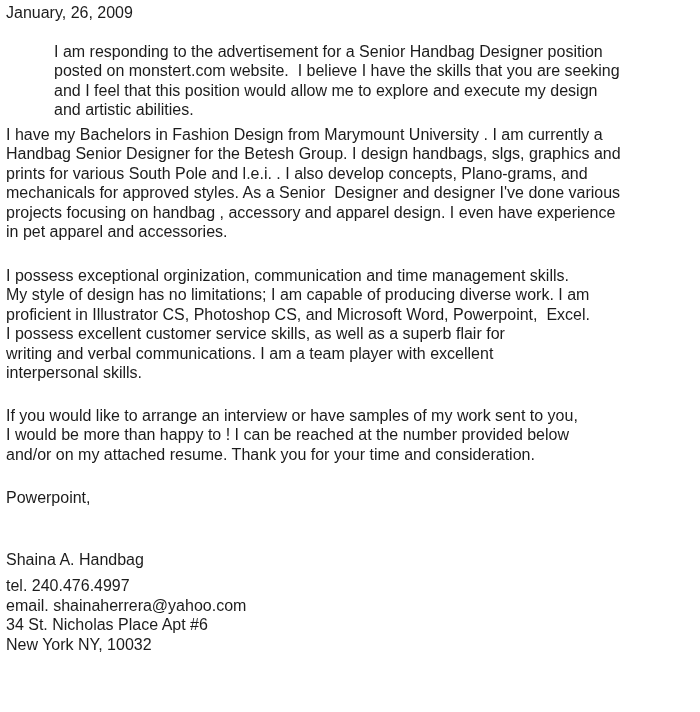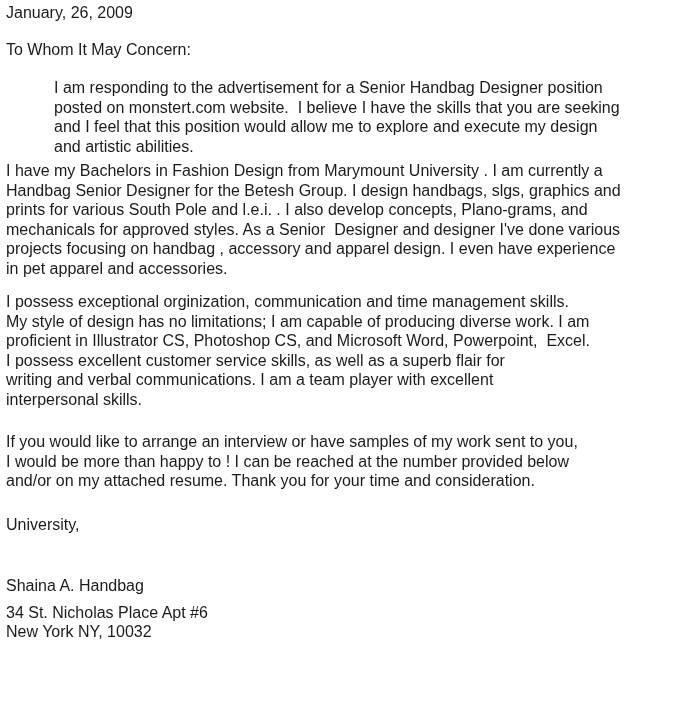--- a/index.html
+++ b/index.html
@@ -24,34 +24,33 @@
   }
   .line {
     white-space: pre-wrap;
   }
   .para {
     white-space: pre-wrap;
   }
   .salutation   { margin-top: 17px; }
   .para-1       { margin-top: 19px; margin-left: 48px; }
   .para-2       { margin-top: 5px; }
-  .para-3       { margin-top: 14px; }
+  .para-3       { margin-top: 24px; }
   .para-4       { margin-top: 23px; }
   .closing      { margin-top: 24px; }
   .signature    { margin-top: 42px; }
   .contact      { margin-top: 7px; }
 </style>
 </head>
 <body>
 
 <div class="page">
 
   <div class="line date">January, 26, 2009</div>
 
-  <div class="line salutation">To Whom It May Concern:</div>
 
   <div class="para para-1">I am responding to the advertisement for a Senior Handbag Designer position
 posted on monstert.com website.  I believe I have the skills that you are seeking
 and I feel that this position would allow me to explore and execute my design
 and artistic abilities.</div>
 
   <div class="para para-2">I have my Bachelors in Fashion Design from Marymount University . I am currently a
 Handbag Senior Designer for the Betesh Group. I design handbags, slgs, graphics and
 prints for various South Pole and l.e.i. . I also develop concepts, Plano-grams, and
 mechanicals for approved styles. As a Senior  Designer and designer I've done various
@@ -62,22 +61,24 @@
 My style of design has no limitations; I am capable of producing diverse work. I am
 proficient in Illustrator CS, Photoshop CS, and Microsoft Word, Powerpoint,  Excel.
 I possess excellent customer service skills, as well as a superb flair for
 writing and verbal communications. I am a team player with excellent
 interpersonal skills.</div>
 
   <div class="para para-4">If you would like to arrange an interview or have samples of my work sent to you,
 I would be more than happy to ! I can be reached at the number provided below
 and/or on my attached resume. Thank you for your time and consideration.</div>
 
-  <div class="line closing">University,</div>
+  <div class="line closing">Powerpoint,</div>
 
   <div class="line signature">Shaina A. Handbag</div>
 
   <div class="contact">
+    <div class="line">tel. 240.476.4997</div>
+    <div class="line">email. shainaherrera@yahoo.com</div>
     <div class="line">34 St. Nicholas Place Apt #6</div>
     <div class="line">New York NY, 10032</div>
   </div>
 
 </div>
 
 </body></html>

